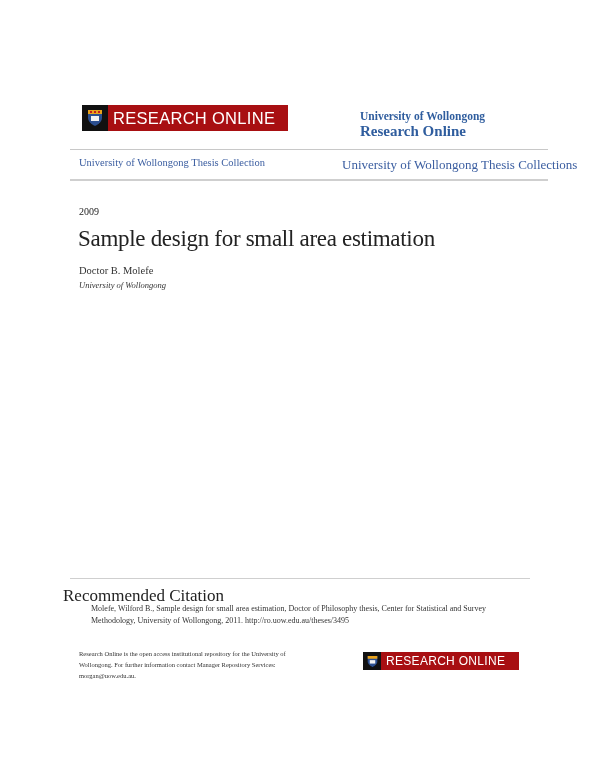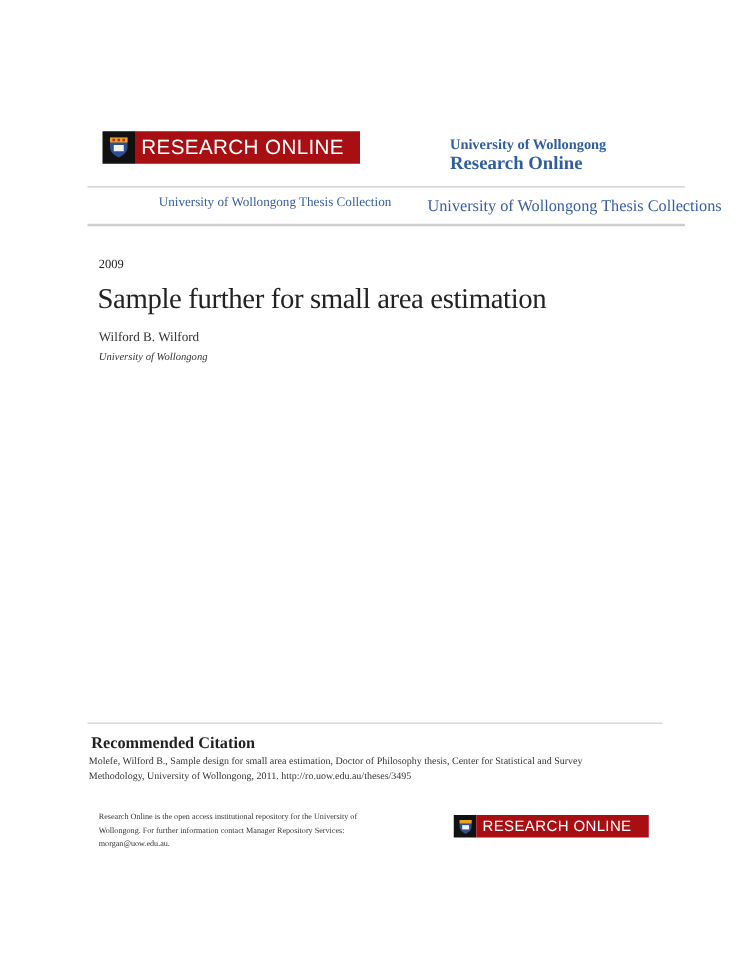--- a/index.html
+++ b/index.html
@@ -12,30 +12,30 @@
 
   .uow-block { position: absolute; left: 360px; top: 110px; }
   .uow-line1 { font-family: "Liberation Serif", serif; font-weight: bold; color: #2f5d9e; font-size: 11.5px; line-height: 13px; }
   .uow-line2 { font-family: "Liberation Serif", serif; font-weight: bold; color: #2f5d9e; font-size: 15px; line-height: 17px; }
 
   .rule { position: absolute; left: 70px; width: 478px; height: 0; border-top: 1px solid #c8c8c8; }
   .rule.r1 { top: 149px; }
   .rule.r2 { top: 179px; border-top: 2px solid #cfcfcf; }
   .rule.r3 { top: 578px; width: 460px; border-top: 1px solid #cfcfcf; }
 
-  .coll-left { position: absolute; left: 79px; top: 157px; color: #3a5da0; font-size: 10.5px; margin-left: 48px; }
+  .coll-left { position: absolute; left: 79px; top: 157px; color: #3a5da0; font-size: 10.5px; }
   .coll-right { position: absolute; left: 342px; top: 157px; color: #3a5da0; font-size: 13px; }
 
   .year { position: absolute; left: 79px; top: 206px; font-size: 10px; color: #222; }
   .title { position: absolute; left: 78px; top: 226px; font-size: 23px; color: #222; white-space: nowrap; letter-spacing: -0.3px; }
   .author { position: absolute; left: 79px; top: 265px; font-size: 10.5px; color: #333; }
   .affil { position: absolute; left: 79px; top: 280px; font-size: 8.5px; font-style: italic; color: #333; }
 
-  .cit-head { position: absolute; left: 73px; top: 586px; font-size: 13px; color: #222; font-weight: bold; }
-  .cit-body { position: absolute; left: 71px; top: 603px; width: 430px; font-size: 8px; line-height: 12px; color: #333; }
+  .cit-head { position: absolute; left: 63px; top: 586px; font-size: 17px; color: #222; }
+  .cit-body { position: absolute; left: 91px; top: 603px; width: 430px; font-size: 8px; line-height: 12px; color: #333; }
 
   .footer-note { position: absolute; left: 79px; top: 648px; width: 220px; font-size: 6.5px; line-height: 11px; color: #333; }
 
   .logo-small { position: absolute; left: 363px; top: 652px; width: 156px; height: 18px; display: flex; }
   .logo-small .logo-shield-box { width: 18px; height: 18px; }
   .logo-small .logo-text { font-size: 12px; }
 </style>
 </head>
 <body>
 
@@ -59,22 +59,22 @@
   <div class="uow-line1">University of Wollongong</div>
   <div class="uow-line2">Research Online</div>
 </div>
 
 <div class="rule r1"></div>
 <a class="coll-left">University of Wollongong Thesis Collection</a>
 <a class="coll-right">University of Wollongong Thesis Collections</a>
 <div class="rule r2"></div>
 
 <div class="year">2009</div>
-<div class="title">Sample further for small area estimation</div>
-<div class="author">Wilford B. Wilford</div>
+<div class="title">Sample design for small area estimation</div>
+<div class="author">Doctor B. Molefe</div>
 <div class="affil">University of Wollongong</div>
 
 <div class="rule r3"></div>
 <div class="cit-head">Recommended Citation</div>
 <div class="cit-body">Molefe, Wilford B., Sample design for small area estimation, Doctor of Philosophy thesis, Center for Statistical and Survey Methodology, University of Wollongong, 2011. http://ro.uow.edu.au/theses/3495</div>
 
 <div class="footer-note">Research Online is the open access institutional repository for the University of Wollongong. For further information contact Manager Repository Services: morgan@uow.edu.au.</div>
 
 <div class="logo-small">
   <div class="logo-shield-box">

